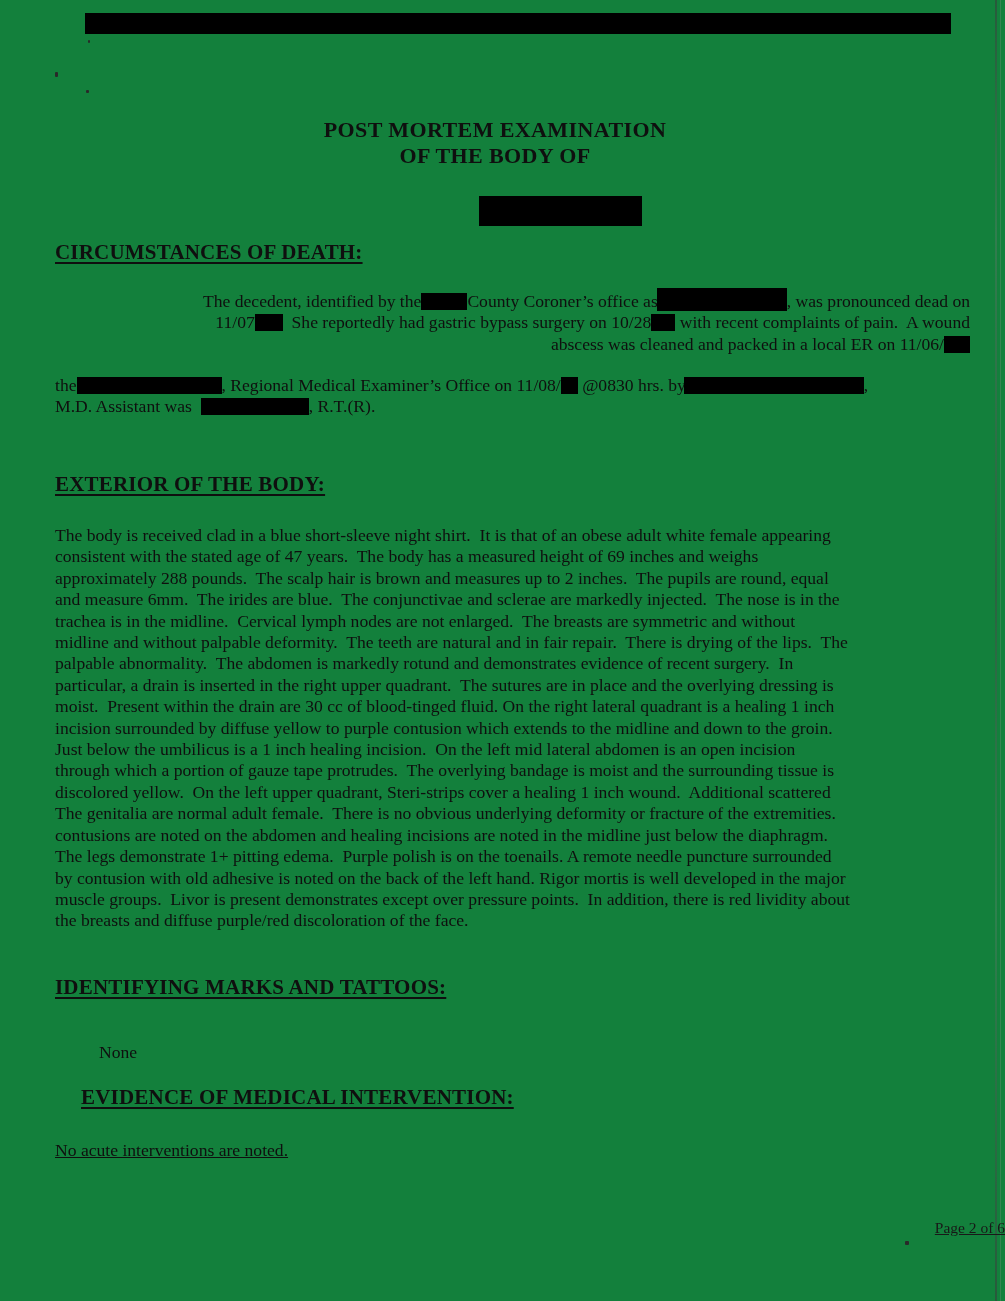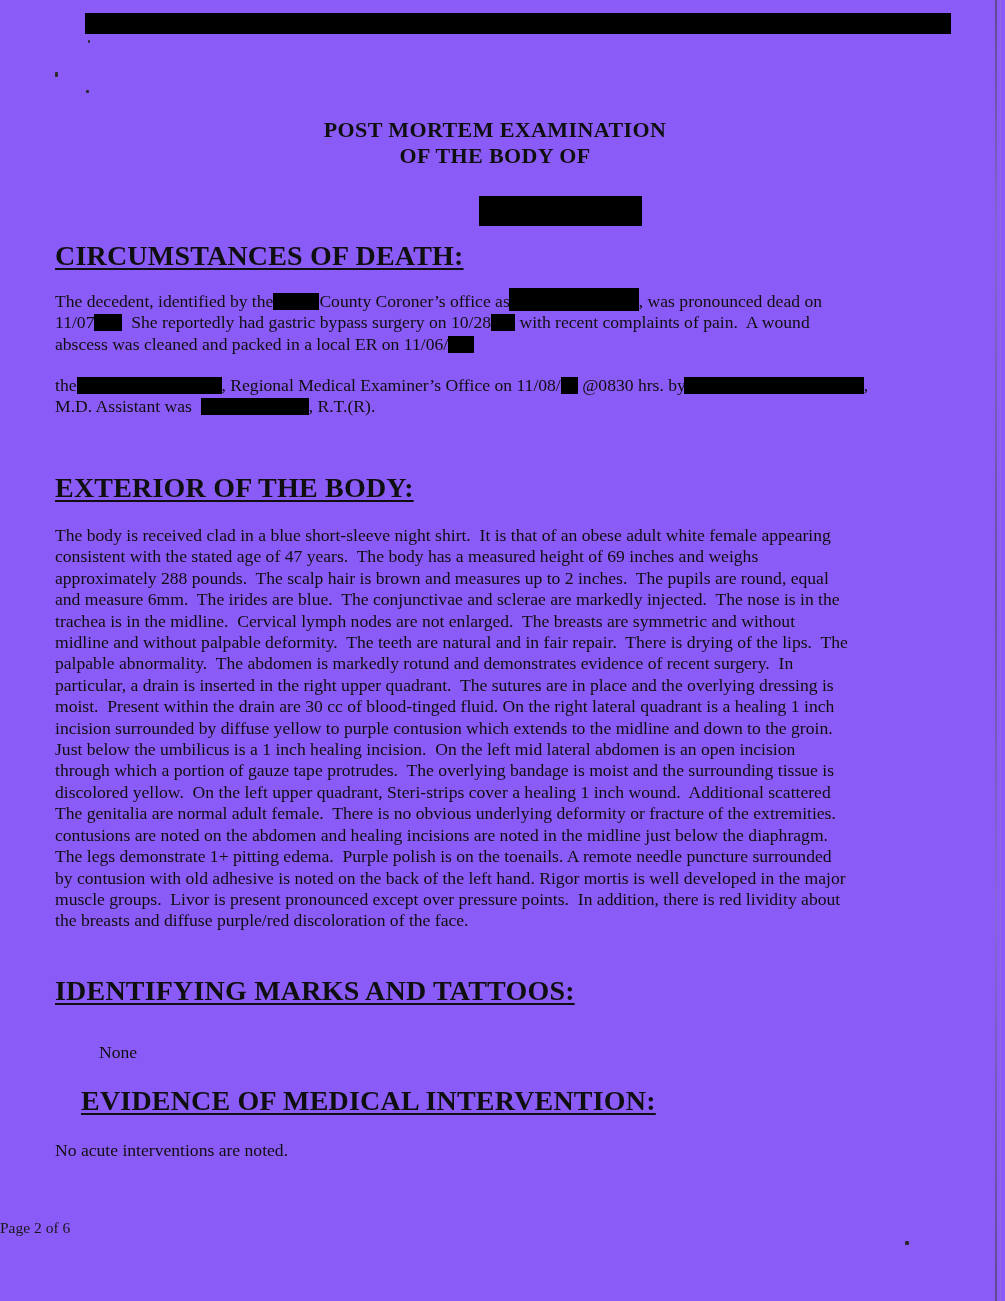--- a/index.html
+++ b/index.html
@@ -5,21 +5,21 @@
 <style>
   html, body {
     margin: 0;
     padding: 0;
     background: #6e6e6e;
   }
   .page {
     position: relative;
     width: 1005px;
     height: 1301px;
-    background: #8b5cf6;
+    background: #15803d;
     overflow: hidden;
     font-family: "Liberation Serif", "DejaVu Serif", serif;
     color: #111111;
     filter: contrast(1.02);
   }
   
   .scan-edge-right {
     position: absolute;
     top: 0;
     right: 8px;
@@ -75,21 +75,21 @@
     position: absolute;
     left: 424px;
     top: 196px;
     width: 163px;
     height: 30px;
     background: #000000;
   }
   .section-head {
     position: absolute;
     font-weight: bold;
-    font-size: 28px;
+    font-size: 21px;
     letter-spacing: 0.2px;
     text-decoration: underline;
     text-underline-offset: 3px;
     text-decoration-thickness: 2.2px;
     white-space: nowrap;
   }
   .para {
     position: absolute;
     font-size: 17.6px;
     line-height: 21.4px;
@@ -103,23 +103,24 @@
     vertical-align: -3px;
     height: 17px;
     border-radius: 0;
   }
   .redact.tall { height: 23px; vertical-align: -4px; }
   .footer {
     position: absolute;
     left: 0;
     top: 1219px;
     width: 1005px;
-    text-align: left;
+    text-align: right;
     font-size: 15.5px;
     color: #1a1a1a;
+    text-decoration: underline;
   }
 </style>
 </head>
 <body>
 
 <div class="page">
 
   <div class="scan-edge-right"></div>
   <div class="scan-edge-right2"></div>
 
@@ -131,21 +132,21 @@
   <div class="top-redaction"></div>
 
   <div class="content">
 
     <div class="doc-title title-line1">POST MORTEM EXAMINATION</div>
     <div class="doc-title title-line2">OF THE BODY OF</div>
     <div class="name-redaction"></div>
 
     <div class="section-head" style="left:0; top:240px;">CIRCUMSTANCES OF DEATH:</div>
 
-    <div class="para" style="left:0; top:288px; width:915px;">
+    <div class="para" style="left:0; top:288px; width:915px;text-align:right;">
       <span class="ln"><span>The decedent, identified by the</span><span class="redact" style="width:46px;"></span><span>County Coroner’s office as</span><span class="redact tall" style="width:130px; margin-left:-1px;"></span><span>, was pronounced dead on</span></span>
       <span class="ln"><span>11/07</span><span class="redact" style="width:28px;"></span><span>  </span><span>She reportedly had gastric bypass surgery on 10/28</span><span class="redact" style="width:24px;"></span><span> </span><span>with recent complaints of pain.  A wound</span></span>
       <span class="ln"><span>abscess was cleaned and packed in a local ER on 11/06/</span><span class="redact" style="width:26px;"></span></span>
     </div>
 
     <div class="para" style="left:0; top:375px; width:915px;">
       <span class="ln"><span>the</span><span class="redact" style="width:145px;"></span><span>, Regional Medical Examiner’s Office on 11/08/</span><span class="redact" style="width:17px;"></span><span> </span><span>@0830 hrs. by</span><span class="redact" style="width:180px; margin-left:-2px;"></span><span>,</span></span>
       <span class="ln"><span>M.D. Assistant was</span><span>  </span><span class="redact" style="width:108px;"></span><span>, R.T.(R).</span></span>
     </div>
 
@@ -162,27 +163,27 @@
         <span class="ln">particular, a drain is inserted in the right upper quadrant.  The sutures are in place and the overlying dressing is</span>
         <span class="ln">moist.  Present within the drain are 30 cc of blood-tinged fluid. On the right lateral quadrant is a healing 1 inch</span>
         <span class="ln">incision surrounded by diffuse yellow to purple contusion which extends to the midline and down to the groin.</span>
         <span class="ln">Just below the umbilicus is a 1 inch healing incision.  On the left mid lateral abdomen is an open incision</span>
         <span class="ln">through which a portion of gauze tape protrudes.  The overlying bandage is moist and the surrounding tissue is</span>
         <span class="ln">discolored yellow.  On the left upper quadrant, Steri-strips cover a healing 1 inch wound.  Additional scattered</span>
         <span class="ln">The genitalia are normal adult female.  There is no obvious underlying deformity or fracture of the extremities.</span>
         <span class="ln">contusions are noted on the abdomen and healing incisions are noted in the midline just below the diaphragm.</span>
         <span class="ln">The legs demonstrate 1+ pitting edema.  Purple polish is on the toenails. A remote needle puncture surrounded</span>
         <span class="ln">by contusion with old adhesive is noted on the back of the left hand. Rigor mortis is well developed in the major</span>
-        <span class="ln">muscle groups.  Livor is present pronounced except over pressure points.  In addition, there is red lividity about</span>
+        <span class="ln">muscle groups.  Livor is present demonstrates except over pressure points.  In addition, there is red lividity about</span>
         <span class="ln">the breasts and diffuse purple/red discoloration of the face.</span>
       </div>
 
     <div class="section-head" style="left:0; top:975px;">IDENTIFYING MARKS AND TATTOOS:</div>
     <div class="para" style="left:0; top:1042px;margin-left:44px;">None</div>
 
     <div class="section-head" style="left:7px; top:1085px;margin-left:19px;">EVIDENCE OF MEDICAL INTERVENTION:</div>
-    <div class="para" style="left:0; top:1140px;">No acute interventions are noted.</div>
+    <div class="para" style="left:0; top:1140px;text-decoration:underline;">No acute interventions are noted.</div>
 
   </div>
 
   <div class="footer">Page 2 of 6</div>
 
 </div>
 
 </body></html>

